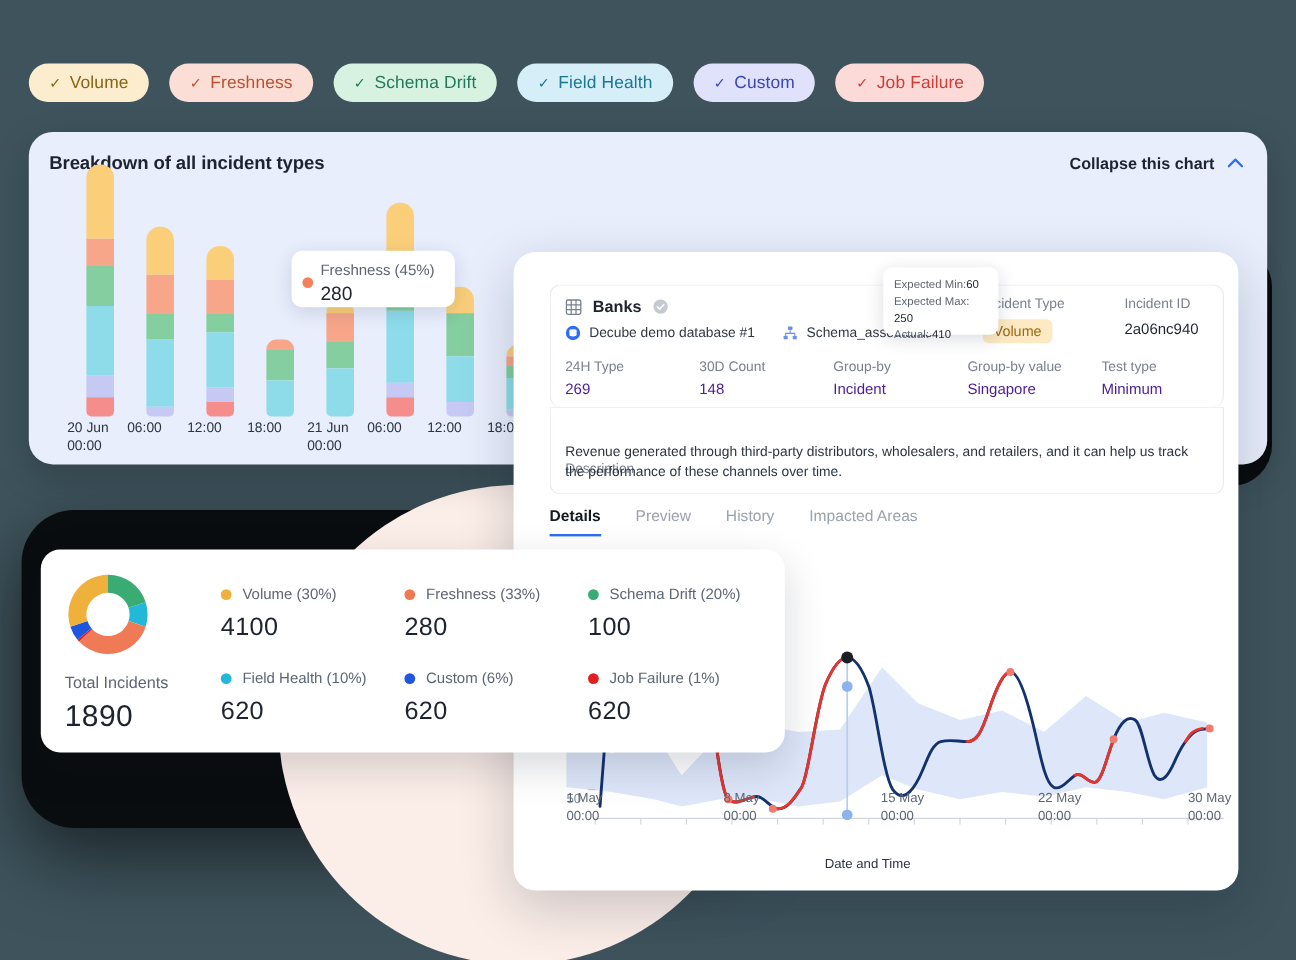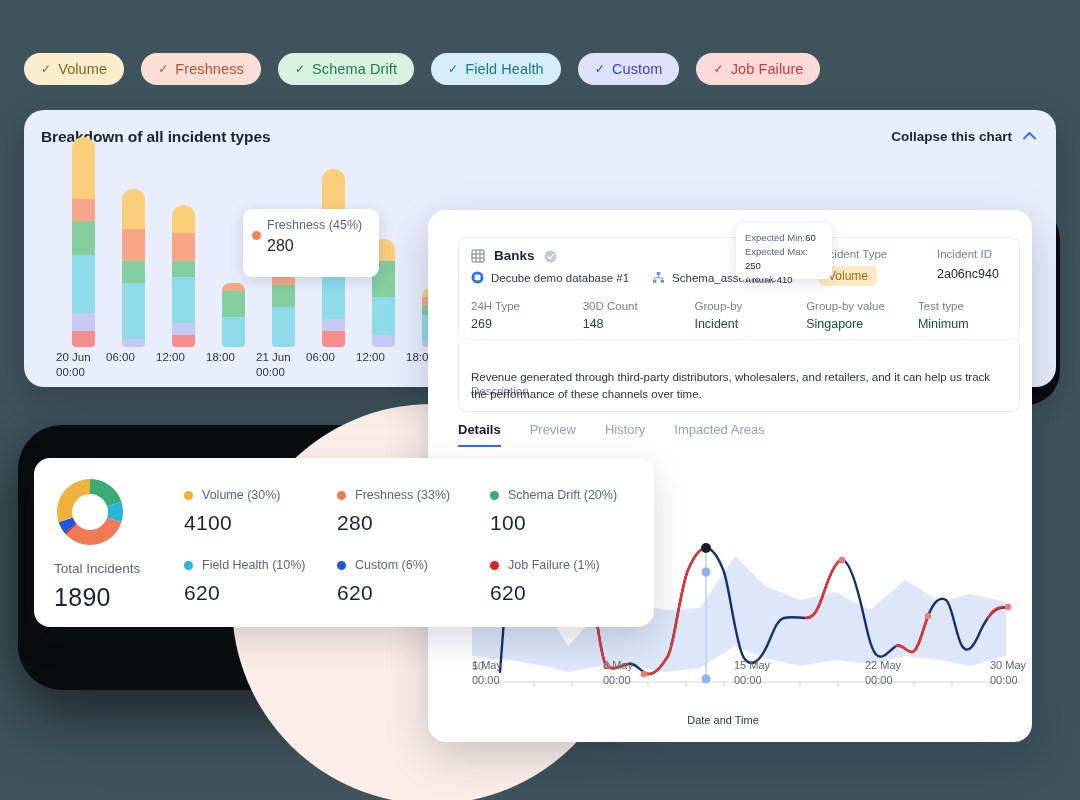--- a/index.html
+++ b/index.html
@@ -66,21 +66,21 @@
 
   .xaxis { position: absolute; left: 20px; top: 240px; width: 1000px; height: 34px; }
   .xtick {
     position: absolute; top: 0; font-size: 11.5px; color: #2b3440;
     line-height: 15px; white-space: nowrap;
   }
 
   
   .bar-tip {
     position: absolute; left: 243px; top: 209px;
-    width: 136px; height: 68px; background: #fff; border-radius: 9px;
+    width: 136px; height: 47px; background: #fff; border-radius: 9px;
     box-shadow: 0 4px 16px rgba(20,30,60,.14);
   }
   .bar-tip .dot {
     position: absolute; left: 9px; top: 22px;
     width: 9px; height: 9px; border-radius: 50%; background: #f4815c;
   }
   .bar-tip .t-label { position: absolute; left: 24px; top: 9px; font-size: 12.5px; color: #5d6673; }
   .bar-tip .t-value { position: absolute; left: 24px; top: 28px; font-size: 16px; color: #1d2430; }
 
   
@@ -99,21 +99,21 @@
   .m-row1 { position: absolute; left: 12px; top: 10px; display: flex; align-items: center; gap: 9px; }
   .m-title { font-size: 13.5px; font-weight: bold; color: #1d2430; }
   .grid-ico { width: 14px; height: 14px; display: block; }
   .check-ico { width: 13px; height: 13px; display: block; }
   .m-row2 { position: absolute; left: 12px; top: 33px; display: flex; align-items: center; gap: 7px; font-size: 11.5px; color: #303845; }
   .m-row2 .sep { width: 9px; }
   .db-ico, .sch-ico { width: 13px; height: 13px; display: block; }
   .m-cols { position: absolute; left: 12px; top: 62px; width: 540px; display: flex; }
   .m-col { font-size: 11.5px; }
   .m-col .k { color: #78818f; margin-bottom: 5px; }
-  .m-col .v { color: #14532d; font-size: 12.5px; }
+  .m-col .v { color: #4c1d95; font-size: 12.5px; }
   .it-block { position: absolute; left: 360px; top: 10px; font-size: 11.5px; }
   .it-block .k { color: #78818f; margin-bottom: 6px; }
   .pill-volume {
     display: inline-block; background: #fdeac4; color: #9a6a12;
     padding: 3px 9px; border-radius: 5px; font-size: 12px;
   }
   .iid-block { position: absolute; left: 478px; top: 10px; font-size: 11.5px; }
   .iid-block .k { color: #78818f; margin-bottom: 7px; }
   .iid-block .v { color: #1d2430; font-size: 12.5px; }
 

